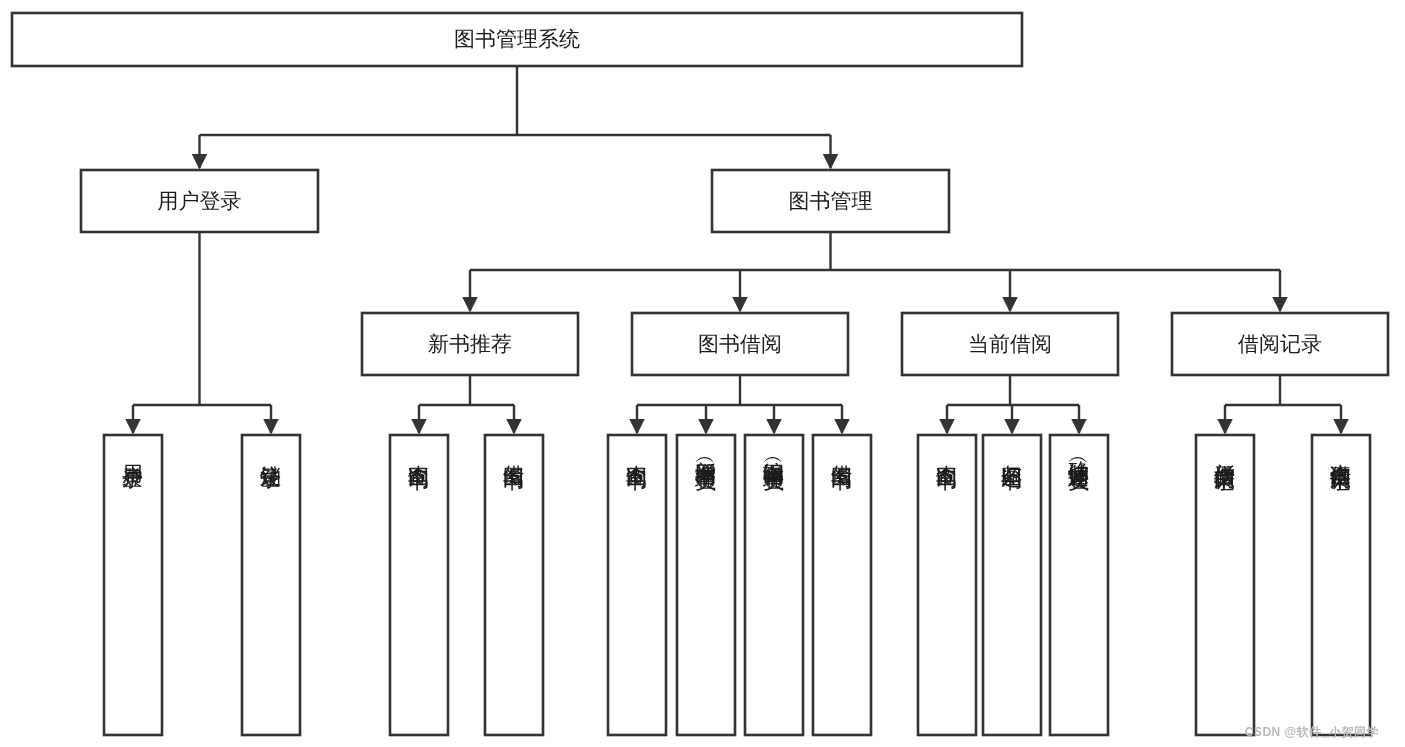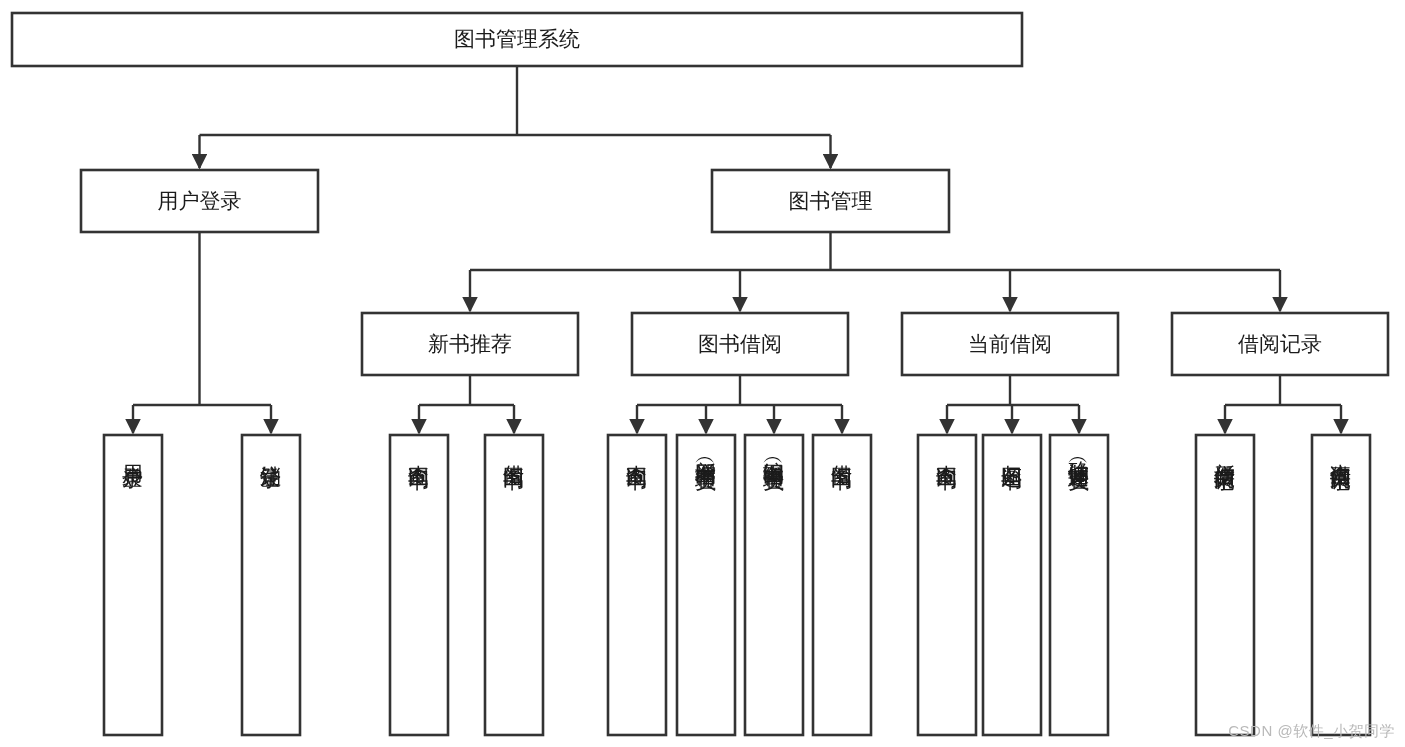--- a/index.html
+++ b/index.html
@@ -8,23 +8,23 @@
   #diagram{position:absolute;left:0;top:0;width:1405px;height:747px;}
   .node-box{fill:#ffffff;stroke:#333333;stroke-width:2.6;}
   .conn{stroke:#333333;stroke-width:2.4;fill:none;}
   .node-label{font-family:"Liberation Sans","DejaVu Sans",sans-serif;
               font-size:21px;fill:#1b1b1b;text-anchor:middle;
               dominant-baseline:middle;}
   .leaf-label{font-family:"Liberation Sans","DejaVu Sans",sans-serif;
               font-size:21px;fill:#1b1b1b;text-anchor:middle;
               writing-mode:vertical-rl;glyph-orientation-vertical:0;
               letter-spacing:1.5px;}
-  .watermark{position:absolute;right:10px;bottom:6px;font-size:15px;
+  .watermark{position:absolute;right:26px;bottom:6px;font-size:12px;
              color:#b9b9b9;font-family:"Liberation Sans","DejaVu Sans",sans-serif;
-             white-space:nowrap;letter-spacing:.5px;}
+             white-space:nowrap;letter-spacing:.5px;font-weight:bold;}
 </style>
 </head>
 <body>
 
 <svg id="diagram" viewBox="0 0 1405 747">
   <defs>
     <marker id="arrow" viewBox="0 0 10 10" refX="9" refY="5" markerWidth="6.5" markerHeight="6.5" orient="auto-start-reverse">
       <path d="M 0 0 L 10 5 L 0 10 z" fill="#333333"></path>
     </marker>
   </defs>

